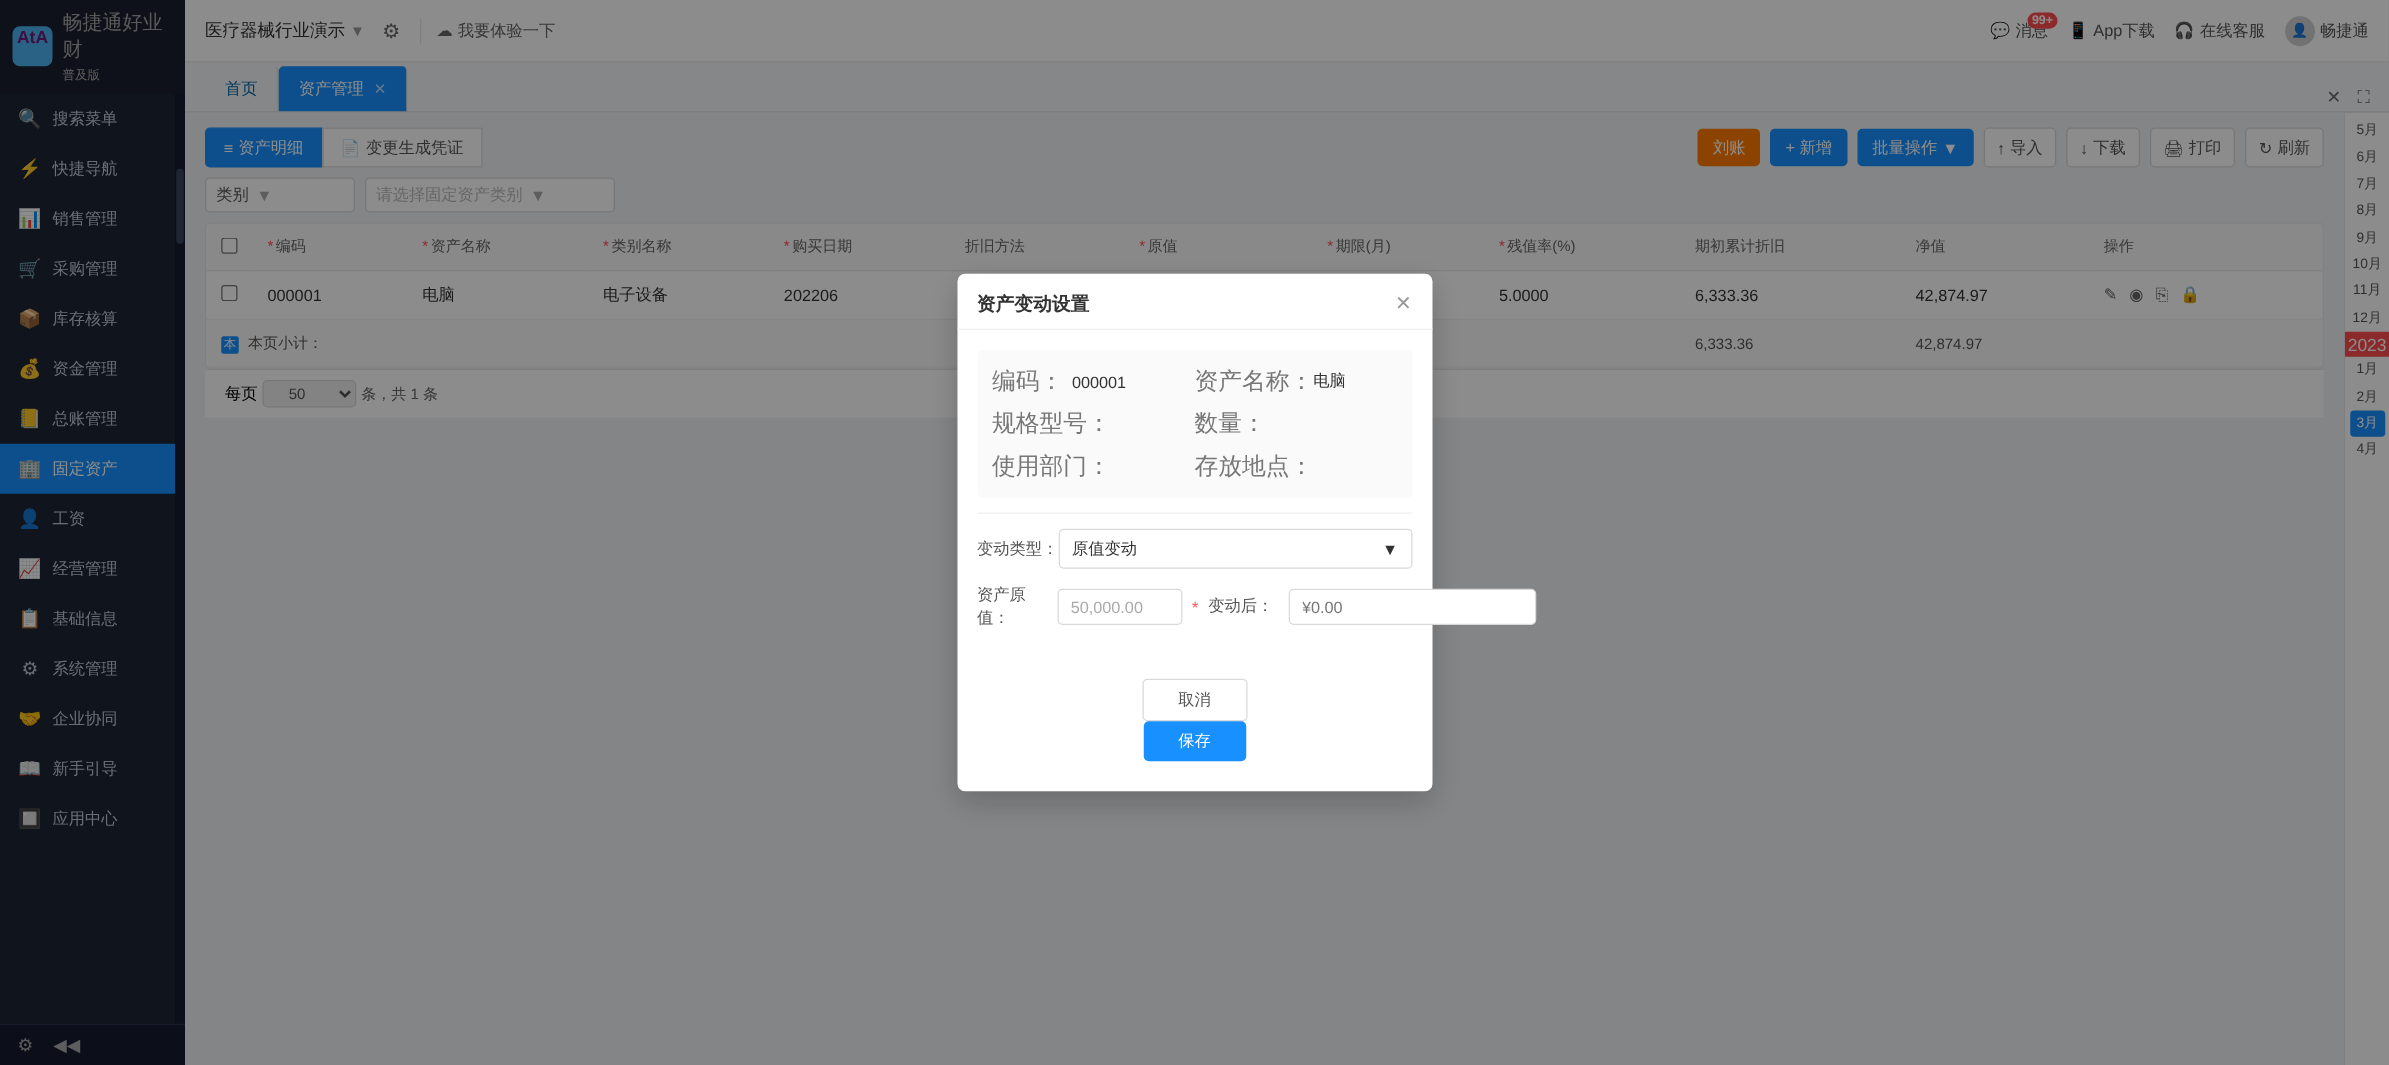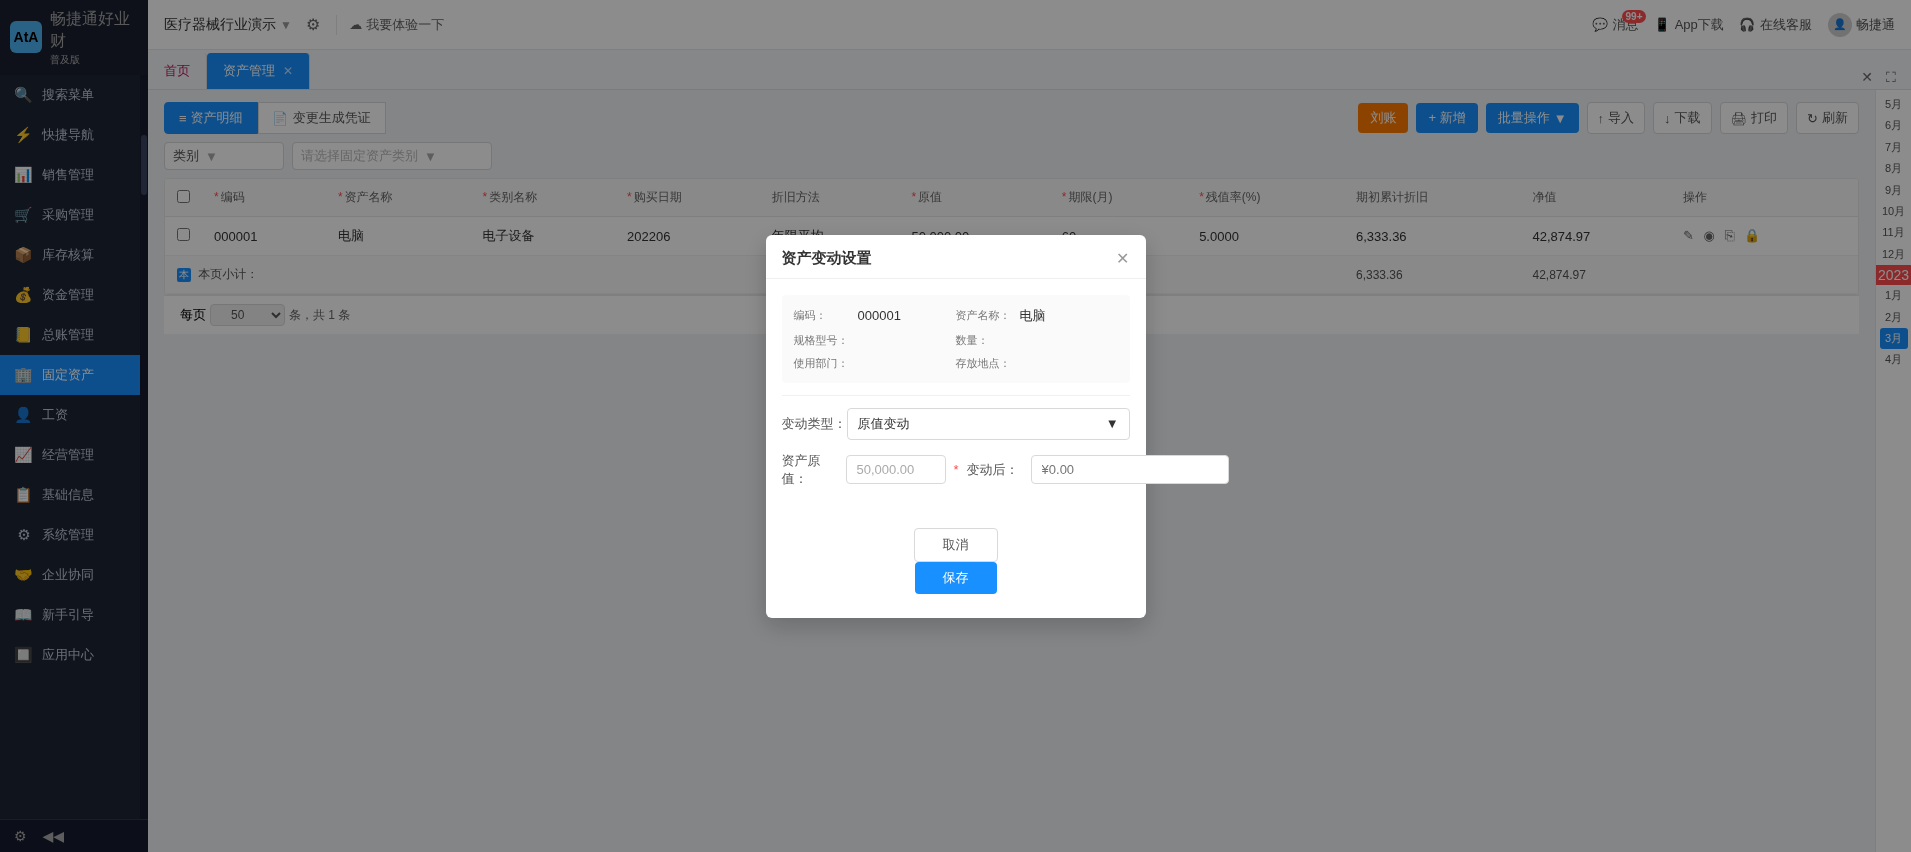--- a/index.html
+++ b/index.html
@@ -1,21 +1,21 @@
 <!DOCTYPE html>
 <html><head>
   <meta charset="utf-8">
   <style>
     * { box-sizing: border-box; margin: 0; padding: 0; }
     body { font-family: "Microsoft YaHei", "PingFang SC", sans-serif; font-size: 13px; background: #f0f2f5; display: flex; height: 852px; overflow: hidden; }
 
     
     .sidebar { width: 148px; background: #1d2535; display: flex; flex-direction: column; height: 100%; color: #ccc; flex-shrink: 0; }
     .sidebar-logo { display: flex; align-items: center; padding: 8px 10px; background: #1a2030; min-height: 52px; }
-    .sidebar-logo-icon { width: 32px; height: 32px; background: #4cb3f0; border-radius: 6px; display: flex; align-items: center; justify-content: center; color: #000000; font-weight: bold; font-size: 14px; margin-right: 8px; flex-shrink: 0; }
+    .sidebar-logo-icon { width: 32px; height: 32px; background: #4cb3f0; border-radius: 6px; display: flex; align-items: flex-start; justify-content: center; color: #701a75; font-weight: bold; font-size: 14px; margin-right: 8px; flex-shrink: 0; }
     .sidebar-logo-text { font-size: 16px; color: #a3a3a3; line-height: 1.4; }
     .sidebar-logo-badge { font-size: 10px; color: #aaa; }
     .sidebar-scroll { flex: 1; overflow-y: auto; }
     .sidebar-scroll::-webkit-scrollbar { width: 4px; }
     .sidebar-scroll::-webkit-scrollbar-thumb { background: #3a4460; }
     .sidebar-item { display: flex; align-items: center; padding: 10px 14px; cursor: pointer; color: #c0c8d8; font-size: 13px; transition: background 0.2s; }
     .sidebar-item.active { background: #1890ff; color: white; }
     .sidebar-item-icon { width: 20px; height: 20px; margin-right: 8px; display: flex; align-items: center; justify-content: center; font-size: 15px; }
     .sidebar-bottom { display: flex; align-items: center; padding: 8px 14px; background: #161d2e; border-top: 1px solid #2a3550; }
     .sidebar-bottom-icon { color: #aaa; cursor: pointer; margin-right: 16px; font-size: 14px; }
@@ -41,21 +41,21 @@
     .topbar-badge { position: absolute; top: -6px; right: -8px; background: #ff4d4f; color: white; font-size: 10px; border-radius: 8px; padding: 1px 4px; font-weight: bold; }
     .topbar-app { cursor: pointer; color: #555; display: flex; align-items: center; gap: 4px; font-size: 13px; }
     .topbar-service { cursor: pointer; color: #555; display: flex; align-items: center; gap: 4px; font-size: 13px; }
     .topbar-user { cursor: pointer; color: #555; display: flex; align-items: center; gap: 4px; font-size: 13px; }
     .topbar-avatar { width: 24px; height: 24px; background: #d0d0d0; border-radius: 50%; display: flex; align-items: center; justify-content: center; font-size: 11px; color: #666; }
 
     
     .tabbar { height: 40px; background: #f5f6fa; border-bottom: 1px solid #e0e0e0; display: flex; align-items: flex-end; padding: 0 0 0 0; flex-shrink: 0; }
     .tab { display: flex; align-items: center; padding: 0 16px; height: 36px; cursor: pointer; font-size: 13px; color: #666; background: #e8e9ed; border-right: 1px solid #ddd; border-radius: 4px 4px 0 0; }
     .tab.active { background: #1890ff; color: white; }
-    .tab-home { background: transparent; color: #be185d; }
+    .tab-home { background: transparent; color: #0369a1; margin-left: 16px; }
     .tab-close { margin-left: 8px; font-size: 12px; opacity: 0.7; }
     .tab-controls { margin-left: auto; display: flex; align-items: center; padding: 0 8px; }
     .tab-ctrl-btn { width: 24px; height: 24px; display: flex; align-items: center; justify-content: center; cursor: pointer; color: #666; font-size: 14px; }
 
     
     .content { flex: 1; display: flex; overflow: hidden; }
     .page-content { flex: 1; padding: 12px 16px; overflow: auto; background: #f0f2f5; position: relative; }
 
     
     .asset-toolbar { display: flex; align-items: center; margin-bottom: 8px; gap: 0; }
@@ -113,21 +113,21 @@
     .modal-input-label { color: #555; font-size: 13px; min-width: 64px; }
     .modal-select { flex: 1; border: 1px solid #d9d9d9; border-radius: 4px; padding: 6px 10px; font-size: 13px; color: #333; display: flex; align-items: center; justify-content: space-between; cursor: pointer; background: white; }
     .modal-input { flex: 1; border: 1px solid #d9d9d9; border-radius: 4px; padding: 6px 10px; font-size: 13px; color: #333; background: white; }
     .modal-input-readonly { color: #aaa; }
     .modal-footer { display: flex; align-items: center; justify-content: center; padding: 12px 16px 24px; gap: 0; flex-direction: column; }
     .btn-cancel-modal { border: 1px solid #d9d9d9; background: white; color: #555; padding: 7px 28px; border-radius: 4px; cursor: pointer; font-size: 13px; }
     .btn-save-modal { border: none; background: #1890ff; color: white; padding: 7px 28px; border-radius: 4px; cursor: pointer; font-size: 13px; }
     .modal-asset-row { background: #fafafa; padding: 12px; border-radius: 4px; margin-bottom: 12px; }
     .modal-asset-grid { display: grid; grid-template-columns: 1fr 1fr; gap: 8px 0; }
     .modal-asset-field { display: flex; align-items: center; }
-    .modal-asset-label { color: #777; font-size: 11px; min-width: 64px; }
+    .modal-asset-label { color: #777; font-size: 19px; min-width: 64px; }
     .modal-asset-value { color: #333; font-size: 13px; }
   </style>
 </head>
 <body>
 
 <div class="sidebar-with-scroll" style="height:852px;">
   <div class="sidebar">
     <div class="sidebar-logo">
       <div class="sidebar-logo-icon">
         <span>AtA</span>

